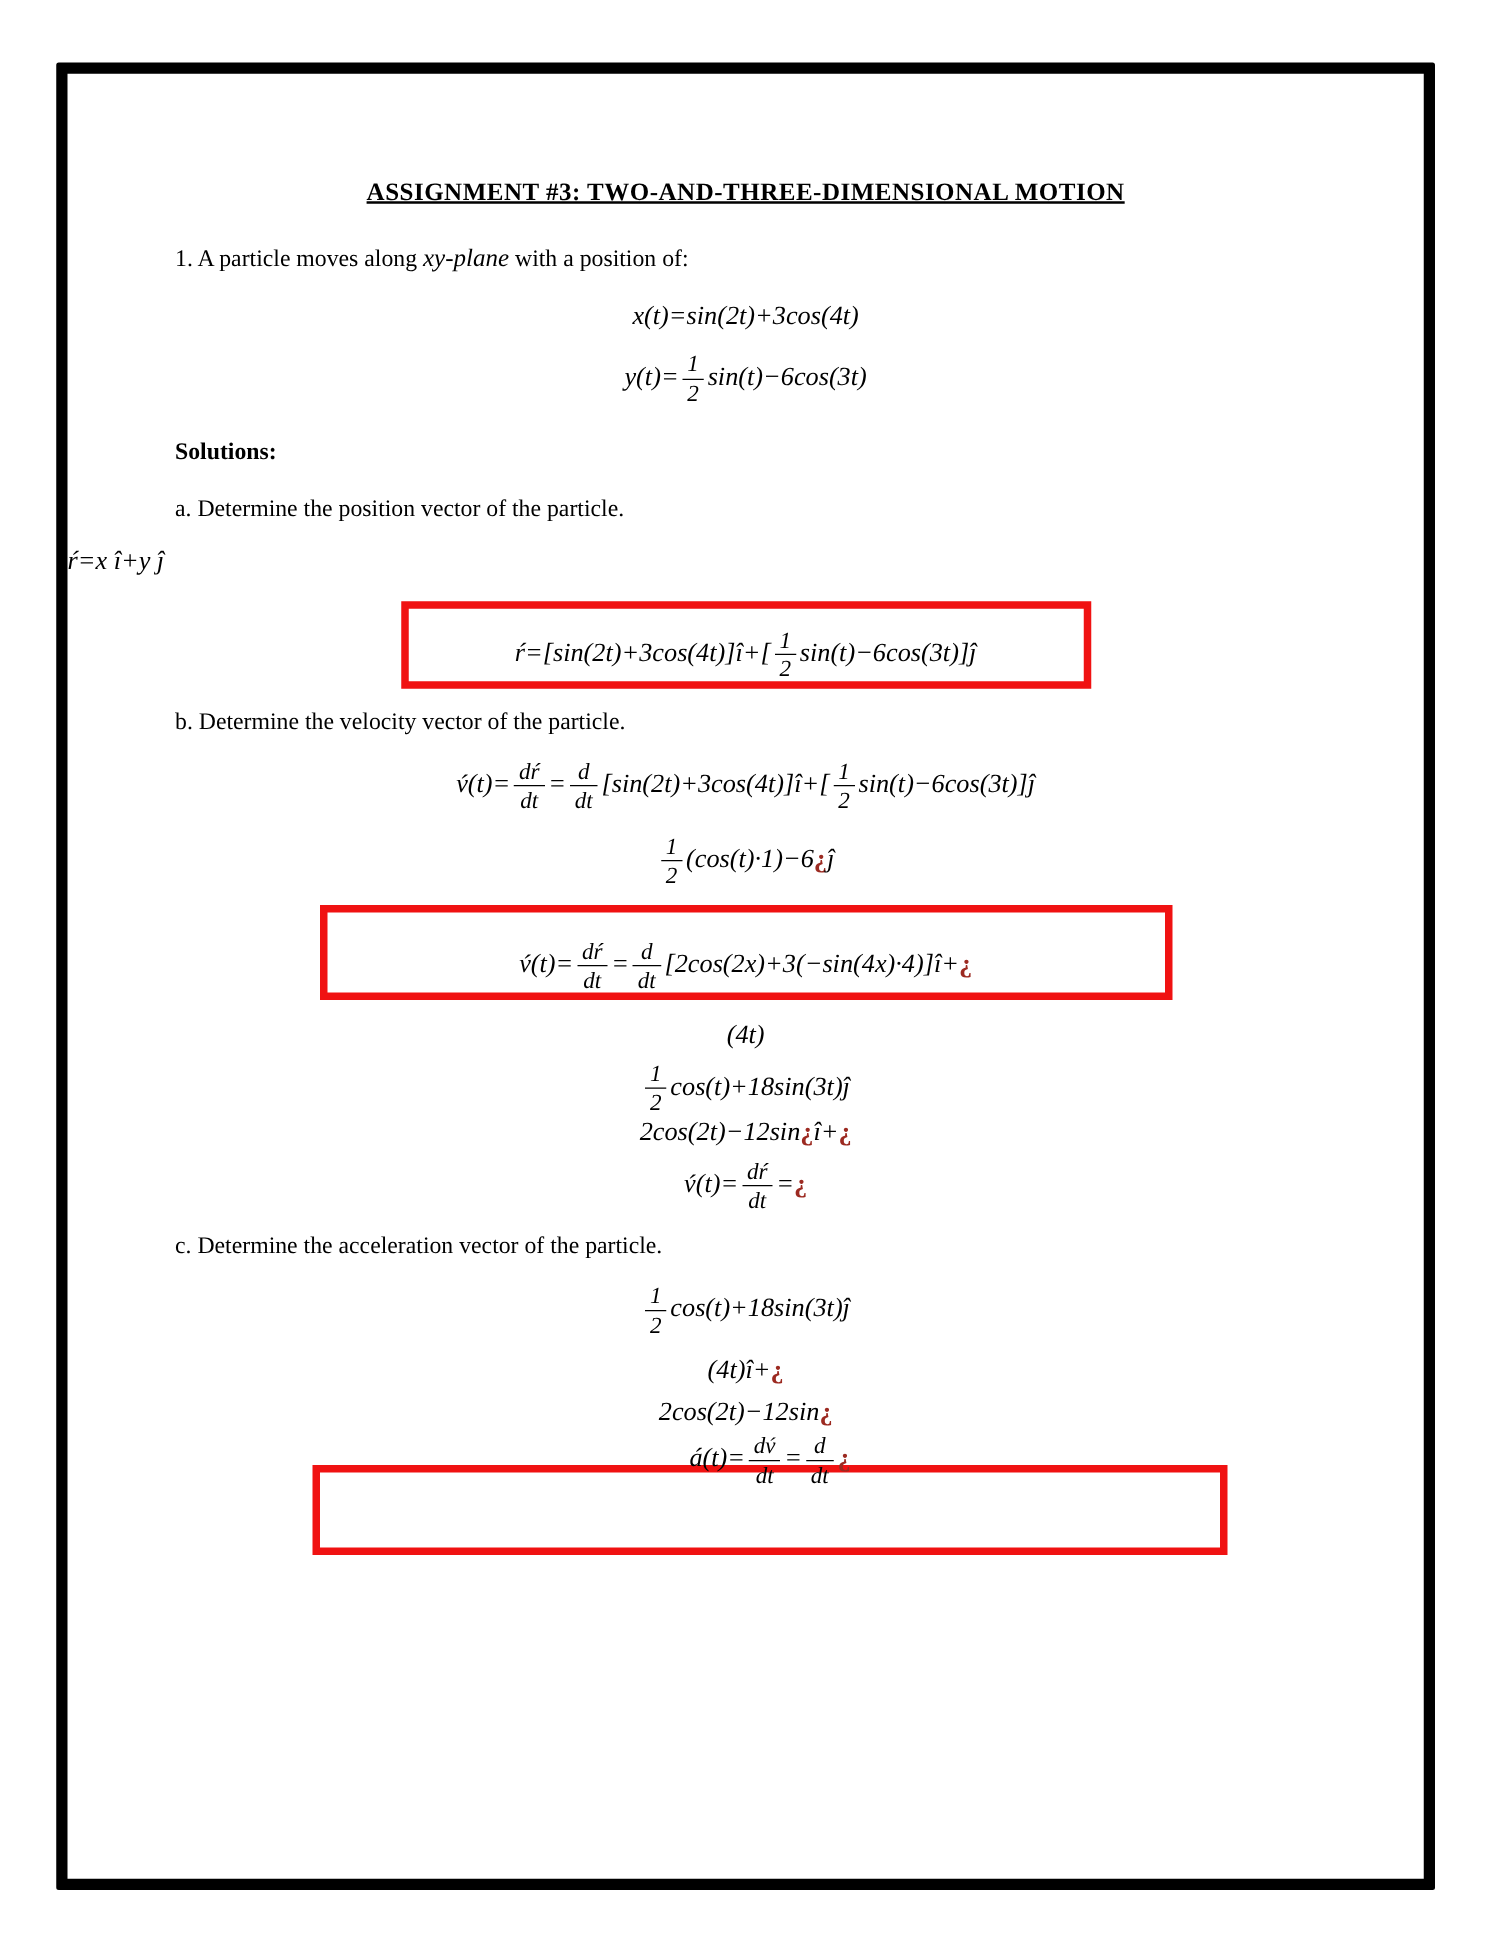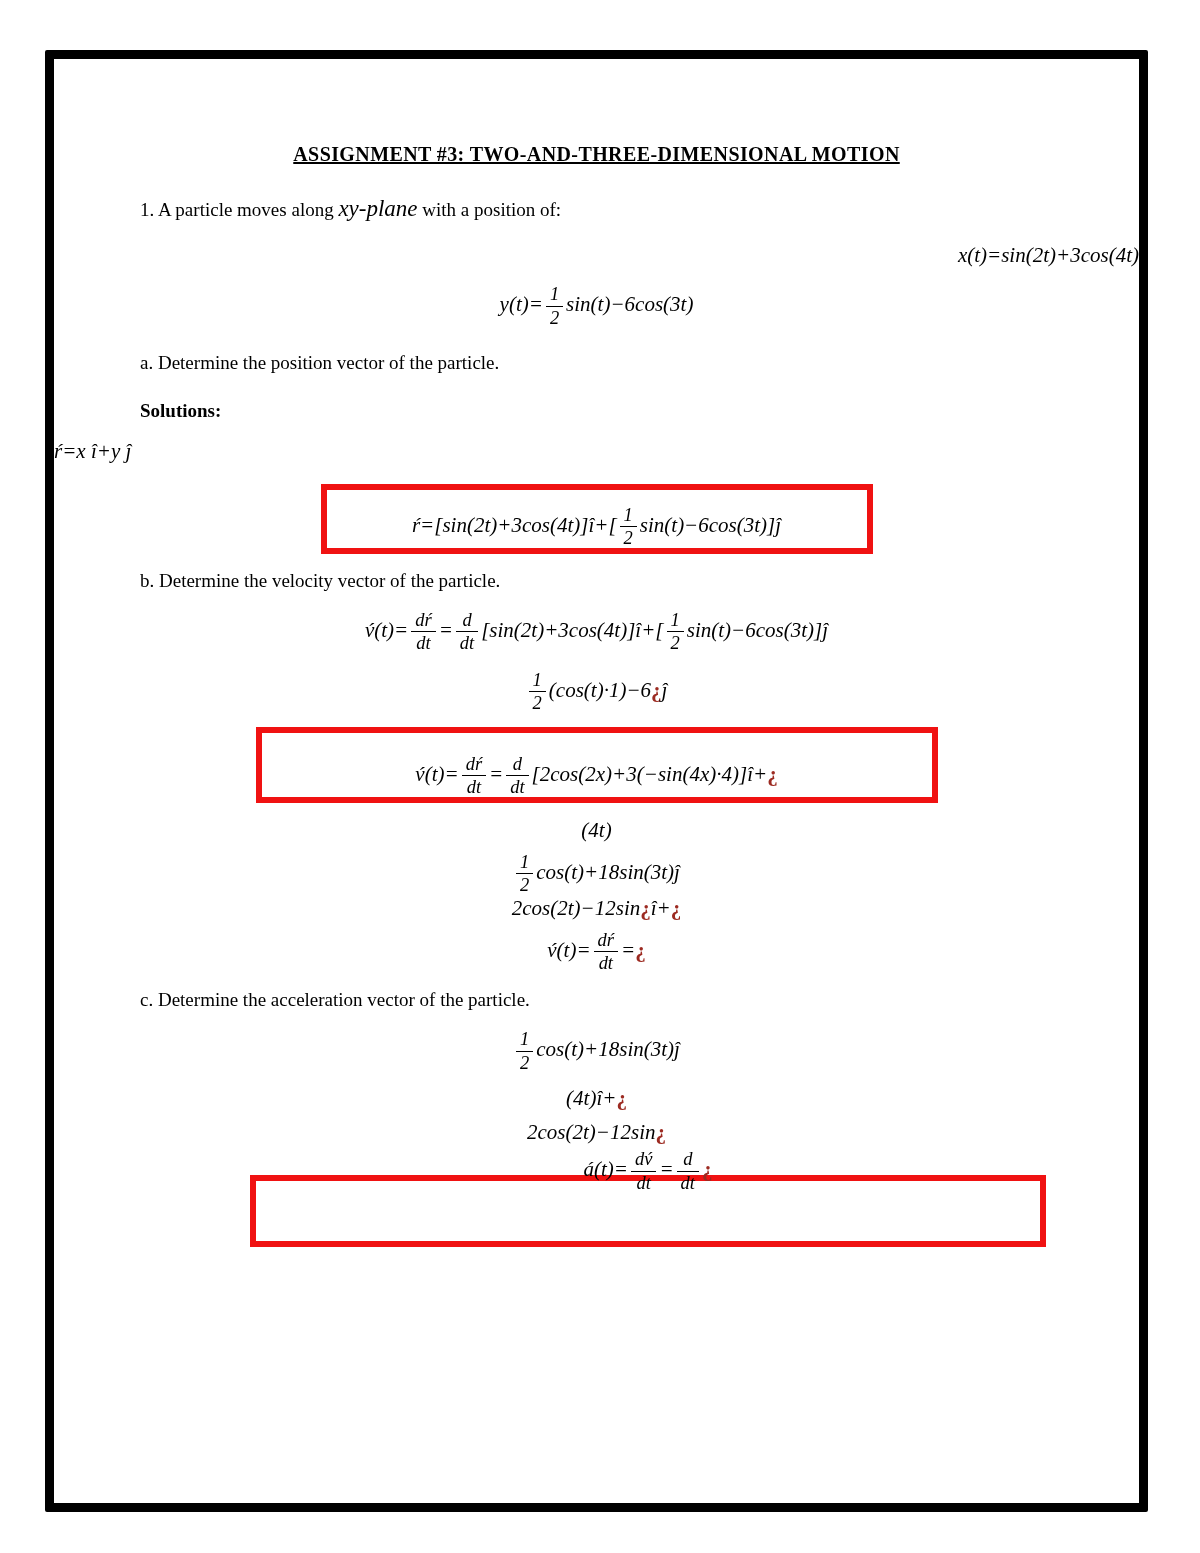--- a/index.html
+++ b/index.html
@@ -20,21 +20,21 @@
   .content{
     position:absolute;left:54px;top:59px;width:1085px;
   }
   .title{
     margin:84px 0 0 0;text-align:center;font-size:20px;font-weight:bold;
     text-decoration:underline;letter-spacing:0.4px;
   }
   .lead{
     margin:30px 0 0 86px;font-size:19px;
   }
-  .lead i{font-size:23px;}
+  .lead i{font-size:20px;}
   .bodytext{
     margin:0 0 0 86px;font-size:19px;
   }
   .bold{font-weight:bold;}
   .eq{
     text-align:center;font-style:italic;font-size:21px;line-height:1.25;
   }
   .eq-left{
     text-align:left;
   }
@@ -50,51 +50,51 @@
   }
   .redq{
     color:var(--symbol_red);font-weight:bold;font-style:normal;
   }
   .redbox{
     border:6px solid var(--box_red);box-sizing:border-box;margin:0 auto;
     display:flex;align-items:flex-end;justify-content:center;
   }
   .redbox1{width:552px;min-height:70px;margin-top:20px;}
   .redbox2{width:682px;min-height:76px;margin-top:14px;}
-  .redbox3{width:796px;height:72px;margin-top:30px;position:relative;margin-left:196px;}
+  .redbox3{width:732px;height:72px;margin-top:30px;position:relative;margin-left:196px;}
   .overlap-eq{
     position:absolute;left:0;top:-32px;width:100%;text-align:center;
   }
   
   .mt8{margin-top:8px;}  .mt10{} .mt12{margin-top:12px;}
   .mt14{margin-top:14px;} .mt16{margin-top:16px;font-family:Liberation Serif, serif;} .mt18{margin-top:18px;}
-  .mt20{margin-top:20px;text-align:right;} .mt24{margin-top:24px;} .mt26{margin-top:26px;}
+  .mt20{margin-top:20px;} .mt24{margin-top:24px;} .mt26{margin-top:26px;}
   .mt30{margin-top:16px;}
 </style>
 </head>
 <body>
 
 <div class="frame"></div>
 
 <div class="content">
 
   <h1 class="title">ASSIGNMENT #3: TWO-AND-THREE-DIMENSIONAL MOTION</h1>
 
   <p class="lead"><span>1. A particle moves along </span><i>xy-plane</i><span> with a position of:</span></p>
 
   <div class="eq mt20"><span>x(t)=sin(2t)+3cos(4t)</span></div>
 
   <div class="eq mt16"><span>y(t)=</span><span class="frac">
         <span class="num">1</span>
         <span class="den">2</span>
       </span><span>sin(t)−6cos(3t)</span></div>
 
+  <p class="bodytext bold mt26">Solutions:</p>
+
   <p class="bodytext mt24">a. Determine the position vector of the particle.</p>
-
-  <p class="bodytext bold mt26">Solutions:</p>
 
   <div class="eq eq-left mt16"><span>ŕ=x î+y ĵ</span></div>
 
   <div class="redbox redbox1">
     <div class="eq"><span>ŕ=[sin(2t)+3cos(4t)]î+[</span><span class="frac">
           <span class="num">1</span>
           <span class="den">2</span>
         </span><span>sin(t)−6cos(3t)]ĵ</span></div>
   </div>
 

